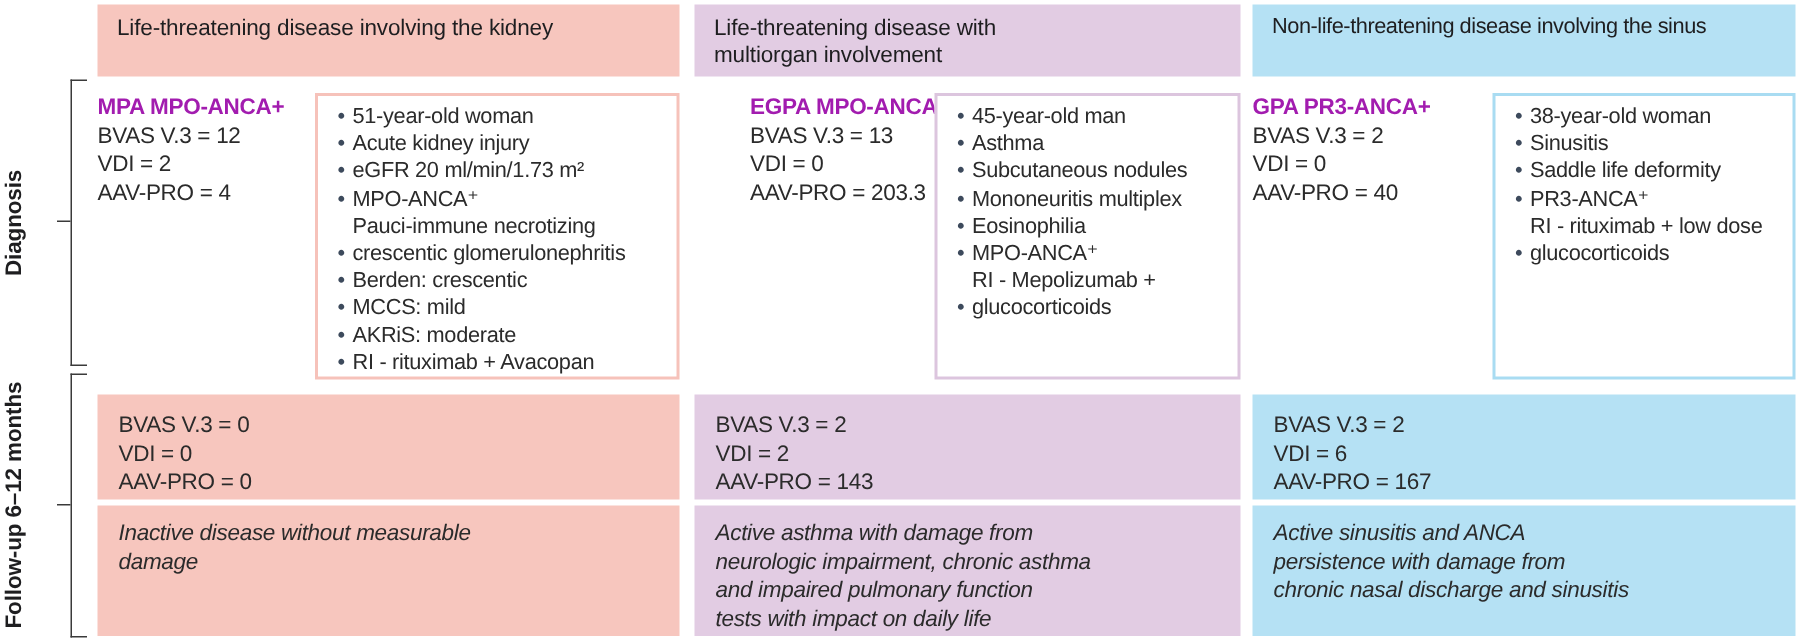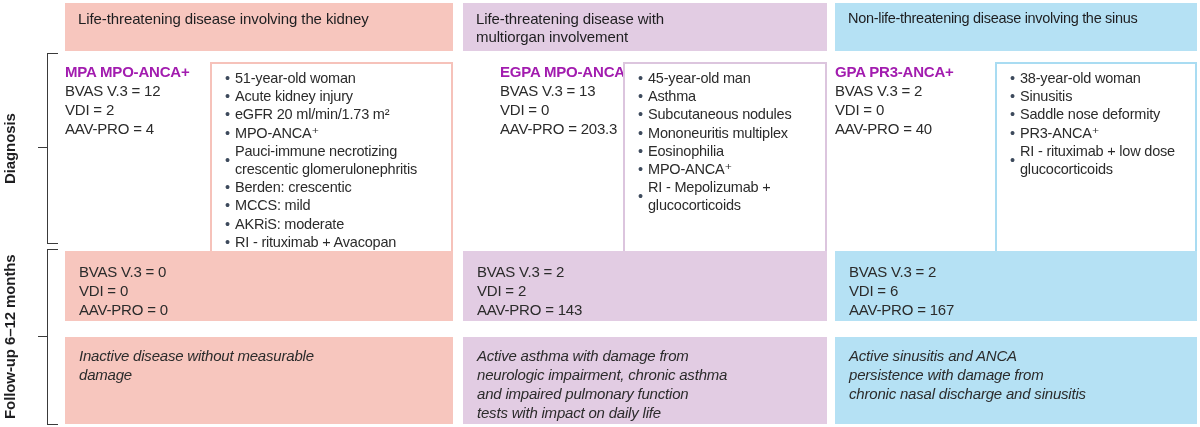--- a/index.html
+++ b/index.html
@@ -27,27 +27,27 @@
   .score-line { letter-spacing:-0.2px; }
   
   .bullets-box {
     position:absolute; top:62px; height:191px; background:#ffffff;
     border:2px solid; box-sizing:border-box; padding:5px 4px 0 8px;
   }
   .b1 { left:210px; width:243px; border-color:var(--pink-border); }
   .b2 { left:623px; width:204px; border-color:var(--purple-border); }
   .b3 { left:995px; width:202px; border-color:var(--blue-border); }
   .bullets-box ul { margin:0; padding:0; list-style:none; font-size:14.5px; line-height:18.2px; letter-spacing:-0.2px; }
-  .bullets-box li { display:flex; align-items:center; }
+  .bullets-box li { display:flex; align-items:flex-end; }
   .marker { width:15px; flex:0 0 15px; text-align:center; color:var(--bullet); }
   .marker::before { content:"\2022"; }
   .txt { white-space:pre-line; }
   
   .fu { position:absolute; box-sizing:border-box; font-size:15px; line-height:19px; letter-spacing:-0.2px; }
-  .fu-scores  { top:251px; height:70px; padding:11px 10px 0 14px; }
+  .fu-scores  { top:263px; height:70px; padding:11px 10px 0 14px; }
   .fu-outcome { top:337px; height:87px; padding:9px 10px 0 14px; white-space:pre-line;font-style:italic; }
   .c1 { left:65px;  width:388px; background:var(--pink-fill); }
   .c2 { left:463px; width:364px; background:var(--purple-fill); }
   .c3 { left:835px; width:362px; background:var(--blue-fill); }
   
   .vlabel {
     position:absolute; left:1px; width:26px;
     writing-mode:vertical-rl; transform:rotate(180deg);
     font-weight:bold; font-size:15px; color:#1e1e20;
     text-align:center; letter-spacing:-0.1px;
@@ -182,21 +182,21 @@
       <li>
           <span class="marker"></span>
           <span class="txt">38-year-old woman</span>
         </li>
       <li>
           <span class="marker"></span>
           <span class="txt">Sinusitis</span>
         </li>
       <li>
           <span class="marker"></span>
-          <span class="txt">Saddle nose deformity</span>
+          <span class="txt">Saddle life deformity</span>
         </li>
       <li>
           <span class="marker"></span>
           <span class="txt">PR3-ANCA⁺</span>
         </li>
       <li>
           <span class="marker"></span>
           <span class="txt">RI - rituximab + low dose
 glucocorticoids</span>
         </li>

